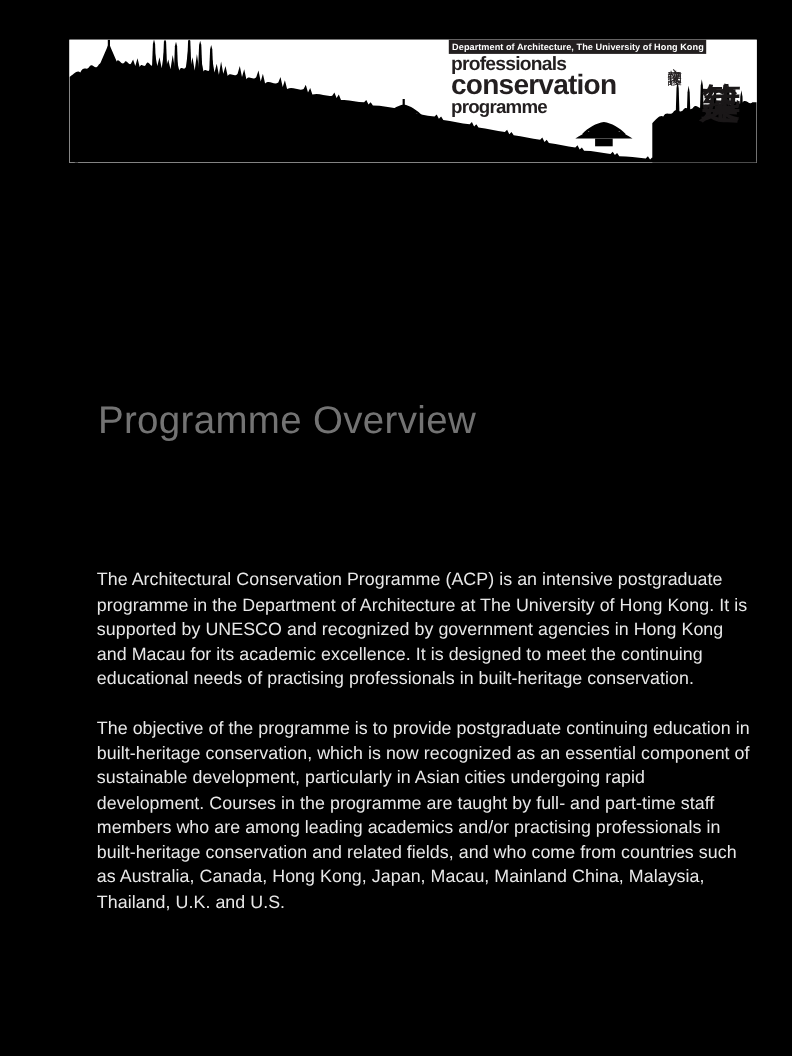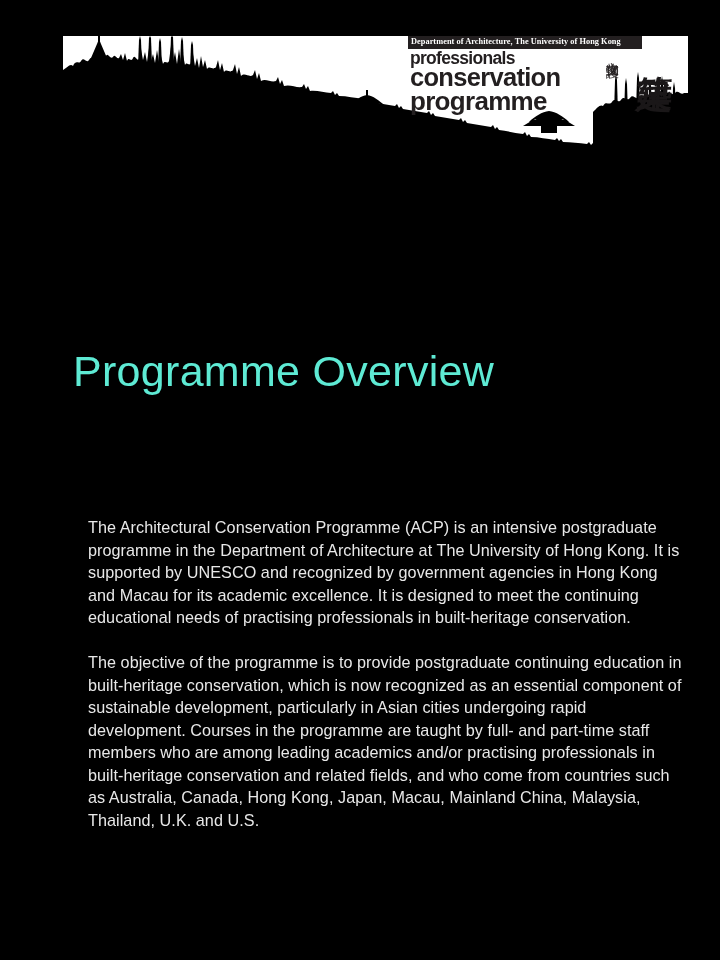--- a/index.html
+++ b/index.html
@@ -56,42 +56,42 @@
     padding-left: 3px;
     box-sizing: border-box;
   }
   .dept-bar span {
     color: #ffffff;
     font-size: 8.3px;
     font-weight: bold;
     letter-spacing: 0.05px;
     line-height: 1;
     white-space: nowrap;
-    font-family: Liberation Serif, serif;
+    font-family: Liberation Sans, sans-serif;
   }
   .logo-words {
     position: absolute;
     left: 2px;
     top: 14px;
     width: 190px;
   }
   .logo-words div {
     font-family: "Liberation Sans", sans-serif;
     font-weight: bold;
     line-height: 0.92;
     letter-spacing: -0.7px;
     color: #231f20;
   }
   .lw-architectural { font-size: 17.5px; }
   .lw-conservation {
     font-size: 25.5px;
     color: #cf2027;
     letter-spacing: -1.1px;
   }
-  .lw-programme { font-size: 26px; letter-spacing: -0.9px; }
+  .lw-programme { font-size: 17px; letter-spacing: -0.9px; }
 
   .cjk-small {
     position: absolute;
     left: 189px;
     top: 16px;
     width: 22px;
     font-family: "DejaVu Sans", sans-serif;
     font-size: 13px;
     line-height: 1.05;
     color: #231f20;
@@ -114,26 +114,26 @@
     text-orientation: upright;
     height: 80px;
     transform: skewX(-2deg);
   }
 
   
   .page-title {
     position: absolute;
     left: 73px;
     top: 348px;
-    font-size: 43px;
+    font-size: 35px;
     font-weight: normal;
-    color: #5eead4;
+    color: #737373;
     letter-spacing: 0.3px;
     line-height: 1.1;
-    margin: 0;
+    margin: 16px;
     white-space: nowrap;
   }
 
   
   .body-copy {
     position: absolute;
     left: 88px;
     top: 516px;
     width: 600px;
   }

